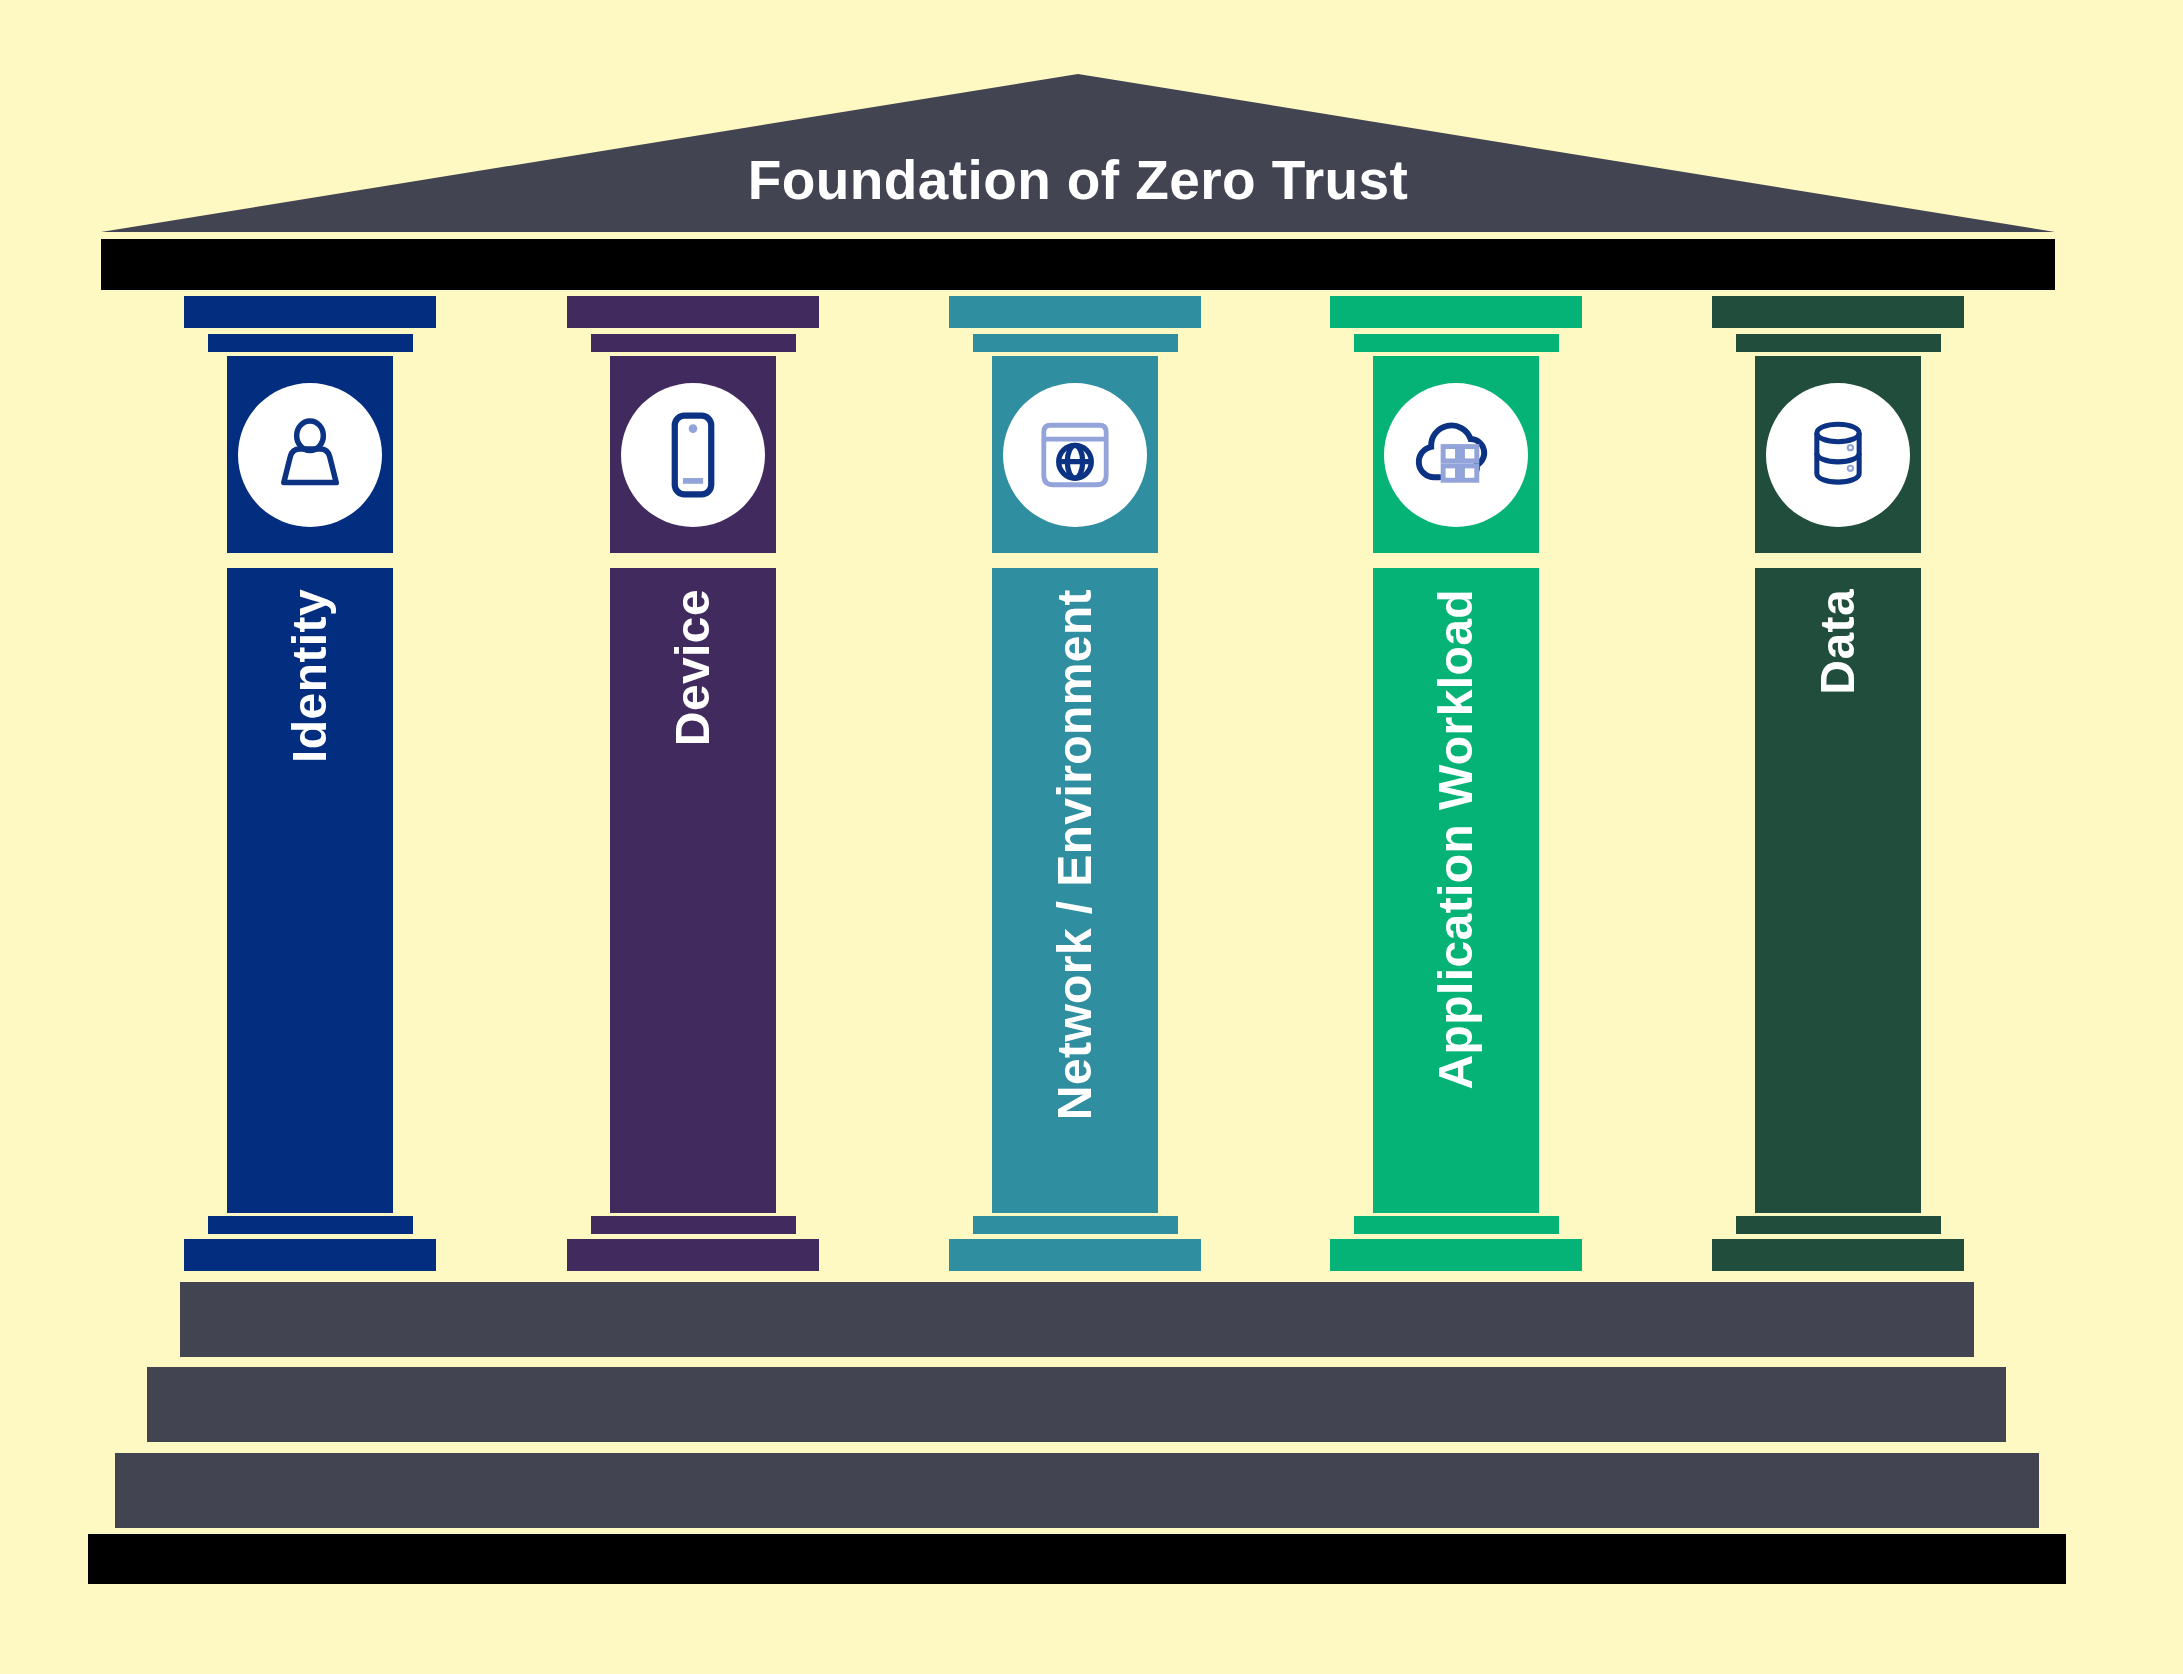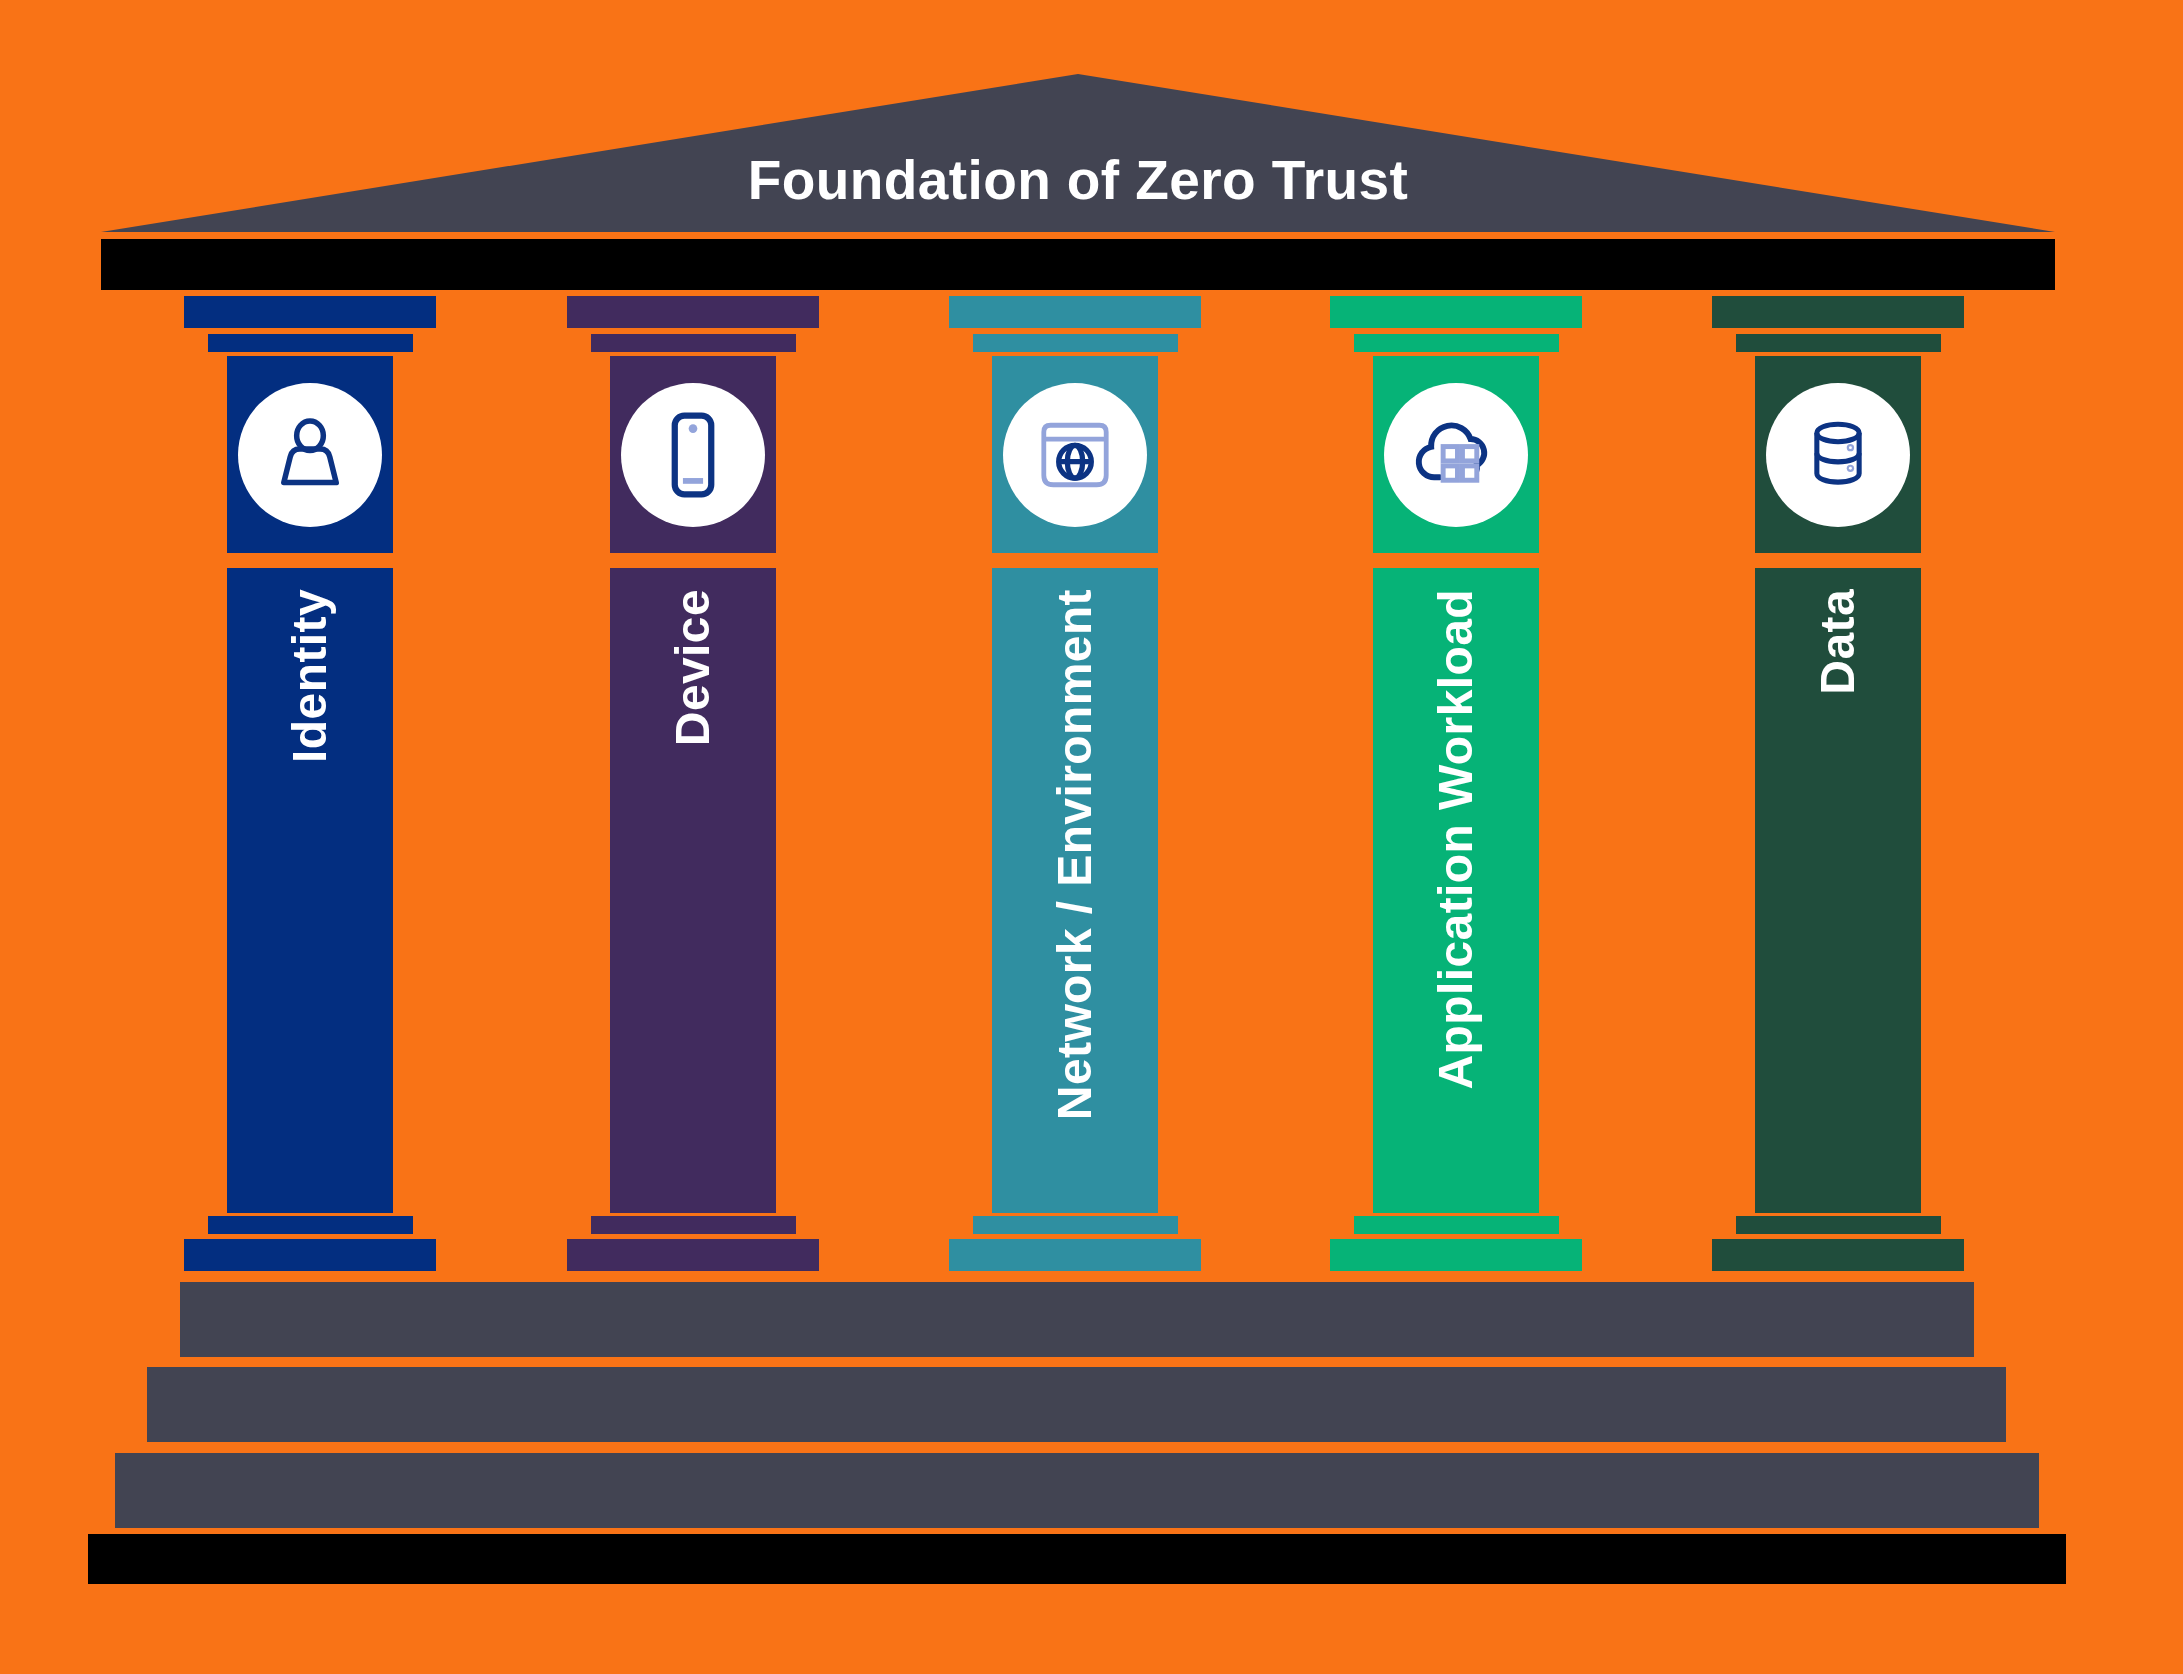--- a/index.html
+++ b/index.html
@@ -1,19 +1,19 @@
 <!DOCTYPE html>
 <html style="font-size:13.7px"><head>
 <meta charset="utf-8">
 <style>
   html,body{margin:0;padding:0;background:#ffffff;}
   .canvas{
     position:relative;
     width:2183px;height:1674px;
-    background:#f97316;
+    background:#fef9c3;
     font-family:"Liberation Sans", sans-serif;
     overflow:hidden;
   }
   
   .roof{
     position:absolute;
     left:101px;top:74px;
     width:1954px;height:158px;
     background:var(--gray);
     clip-path:polygon(50% 0, 100% 100%, 0 100%);

